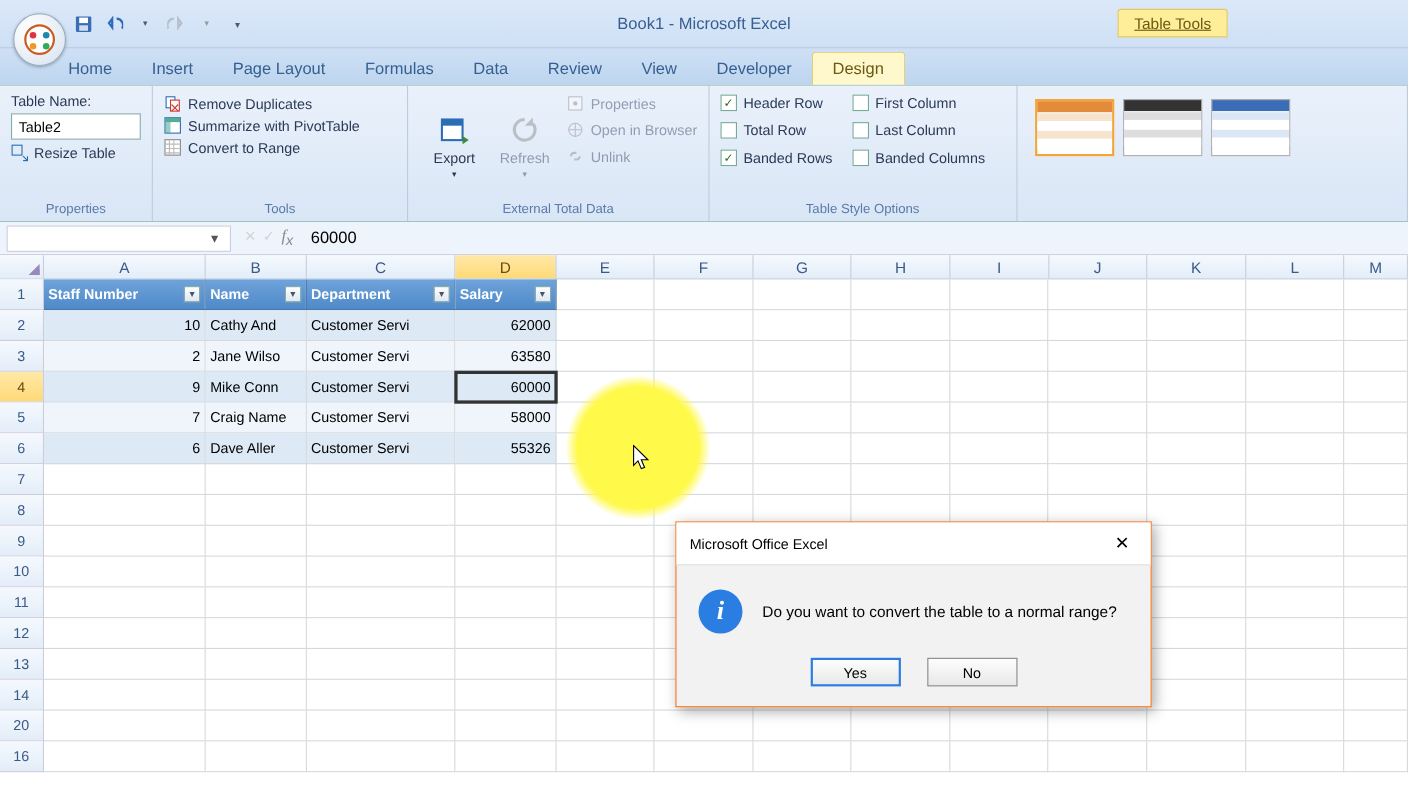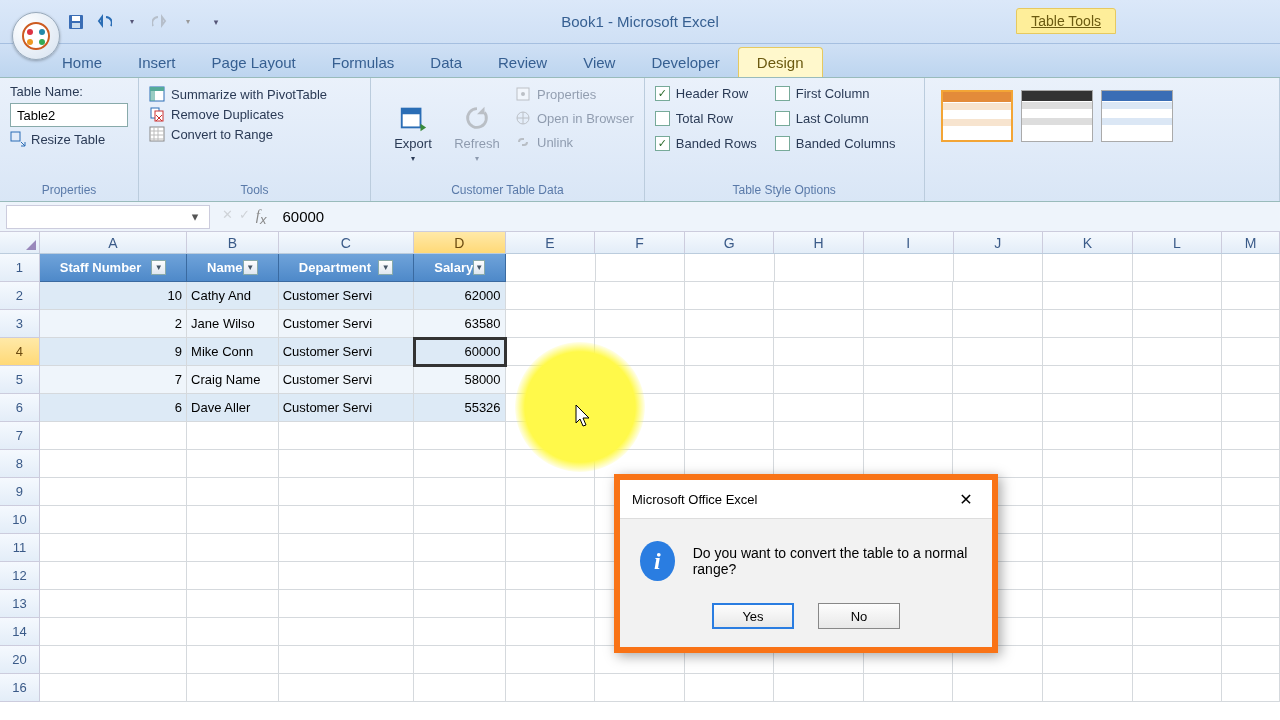--- a/index.html
+++ b/index.html
@@ -53,38 +53,38 @@
 .colhdrs { display:flex; height:22px; background:linear-gradient(#f5f9fe,#e3edf8); border-bottom:1px solid #bcd; }
 .selall { width:40px; border-right:1px solid #ccd; background:linear-gradient(#f5f9fe,#e3edf8); position:relative; }
 .selall::after { content:""; position:absolute; right:3px; bottom:3px; border:5px solid transparent; border-right-color:#98b; border-bottom-color:#98b; }
 .colhdr { border-right:1px solid #ccd; text-align:center; color:#3a5a88; display:flex; align-items:center; justify-content:center; font-size:14px; }
 .colhdr.sel { background:linear-gradient(#ffe9a8,#ffd977); color:#6b4a10; }
 .rows { }
 .row-g { display:flex; height:28px; }
 .rowhdr { width:40px; border-right:1px solid #ccd; border-bottom:1px solid #ccd; background:linear-gradient(#f5f9fe,#e3edf8); display:flex; align-items:center; justify-content:center; color:#3a5a88; }
 .rowhdr.sel { background:linear-gradient(#ffe9a8,#ffd977); color:#6b4a10; }
 .cell { border-right:1px solid #d5d9dd; border-bottom:1px solid #d5d9dd; padding: 0 4px; display:flex; align-items:center; overflow:hidden; white-space:nowrap; }
-.th-cell { background:linear-gradient(#6fa3da,#4e89c9); color:#fff; font-weight:bold; border-right:1px solid #3a6aa0; border-bottom:1px solid #3a6aa0; display:flex; align-items:center; justify-content:space-between; padding:0 20px; }
+.th-cell { background:linear-gradient(#6fa3da,#4e89c9); color:#fff; font-weight:bold; border-right:1px solid #3a6aa0; border-bottom:1px solid #3a6aa0; display:flex; align-items:center; justify-content:space-between; padding:0 4px; }
 .th-drop { width:15px; height:15px; background:linear-gradient(#fefefe,#dfe7f0); border:1px solid #8aa; display:flex; align-items:center; justify-content:center; font-size:8px; color:#456; }
 .band-a { background:#ddeaf6; }
 .band-b { background:#eff5fb; }
 .num { justify-content:flex-end; }
 .active-cell { outline:3px solid #333; outline-offset:-2px; position:relative; z-index:2; }
 
 
 .cA{width:148px}.cB{width:92px}.cC{width:136px}.cD{width:92px}
 .cE,.cF,.cG,.cH,.cI,.cJ,.cK,.cL{width:90px}
 .cM{width:58px}
 
 
 .highlight-circle { position:absolute; width:130px; height:130px; border-radius:50%; background:radial-gradient(circle, #fff94a 60%, rgba(255,249,74,0) 72%); left:515px; top:342px; pointer-events:none; z-index: 8; }
 .cursor-arrow { position:absolute; left:575px; top:404px; z-index: 20; font-size: 20px; pointer-events: none;}
 
 
-.dialog { position:absolute; left:614px; top:474px; width:384px; background:#f2f2f2; border:6px solid #f97316; box-shadow: 3px 3px 12px rgba(0,0,0,.35); z-index:30; }
+.dialog { position:absolute; left:614px; top:474px; width:433px; background:#f2f2f2; border:1px solid #f97316; box-shadow: 3px 3px 12px rgba(0,0,0,.35); z-index:30; }
 .dlg-title { display:flex; align-items:center; justify-content:space-between; padding:8px 12px; background:#fff; border-bottom:1px solid #ddd; font-size:15px;}
 .dlg-close { width:28px; height:22px; display:flex; align-items:center; justify-content:center; font-size:16px; }
 .dlg-body { display:flex; gap:18px; padding:22px 20px; align-items:center; }
 .info-icon { width:40px; height:40px; border-radius:50%; background:#2a7de1; color:#fff; display:flex; align-items:center; justify-content:center; font-style:italic; font-family:"Times New Roman",serif; font-size:24px; font-weight:bold; }
 .dlg-msg { font-size:14px; }
 .dlg-btns { display:flex; gap:24px; justify-content:center; padding:0 0 18px; }
 .dlg-btn { width:82px; height:26px; border:1px solid #888; background:linear-gradient(#fdfdfd,#e8e8e8); display:flex; align-items:center; justify-content:center; }
 .dlg-btn.primary { border:2px solid #2a7de1; }
 
 .sm-icon { width:16px; height:16px; display:inline-block; }
@@ -158,33 +158,33 @@
         <span>Resize Table</span>
       </div>
     </div>
     <div class="group-label">Properties</div>
   </div>
 
   <div class="group tools-group" style="width:232px;">
     <div class="group-body">
       <div class="item">
           <svg class="sm-icon" viewBox="0 0 16 16">
+            <rect x="2" y="2" width="8" height="10" fill="#fff" stroke="#2a6db5"></rect>
+            <rect x="6" y="5" width="8" height="10" fill="#fff" stroke="#c33"></rect>
+            <path d="M7 9l6 6M13 9l-6 6" stroke="#c33"></path>
+          </svg>
+          <span>Remove Duplicates</span>
+        </div>
+      <div class="item">
+          <svg class="sm-icon" viewBox="0 0 16 16">
             <rect x="1" y="1" width="14" height="14" fill="#fff" stroke="#2a6db5"></rect>
             <rect x="1" y="1" width="14" height="4" fill="#5a9"></rect>
             <rect x="1" y="1" width="5" height="14" fill="#5a9" opacity=".6"></rect>
           </svg>
           <span>Summarize with PivotTable</span>
-        </div>
-      <div class="item">
-          <svg class="sm-icon" viewBox="0 0 16 16">
-            <rect x="2" y="2" width="8" height="10" fill="#fff" stroke="#2a6db5"></rect>
-            <rect x="6" y="5" width="8" height="10" fill="#fff" stroke="#c33"></rect>
-            <path d="M7 9l6 6M13 9l-6 6" stroke="#c33"></path>
-          </svg>
-          <span>Remove Duplicates</span>
         </div>
       <div class="item">
           <svg class="sm-icon" viewBox="0 0 16 16">
             <rect x="1" y="1" width="14" height="14" fill="#fff" stroke="#888"></rect>
             <path d="M1 5h14M1 9h14M1 13h14M5 1v14M9 1v14" stroke="#bbb"></path>
           </svg>
           <span>Convert to Range</span>
         </div>
     </div>
     <div class="group-label">Tools</div>
@@ -225,21 +225,21 @@
             <span>Open in Browser</span>
           </div>
         <div class="item disabled">
             <svg class="sm-icon" viewBox="0 0 16 16">
               <path d="M4 8a3 3 0 013-3h2M12 8a3 3 0 01-3 3H7" fill="none" stroke="#888" stroke-width="2"></path>
             </svg>
             <span>Unlink</span>
           </div>
       </div>
     </div>
-    <div class="group-label">Customer Table Data</div>
+    <div class="group-label">External Total Data</div>
   </div>
 
   <div class="group">
     <div class="group-body styleopt">
       <div class="col">
         <label class="item">
             <span class="chk">✓</span>
             <span>Header Row</span>
           </label>
         <label class="item">

